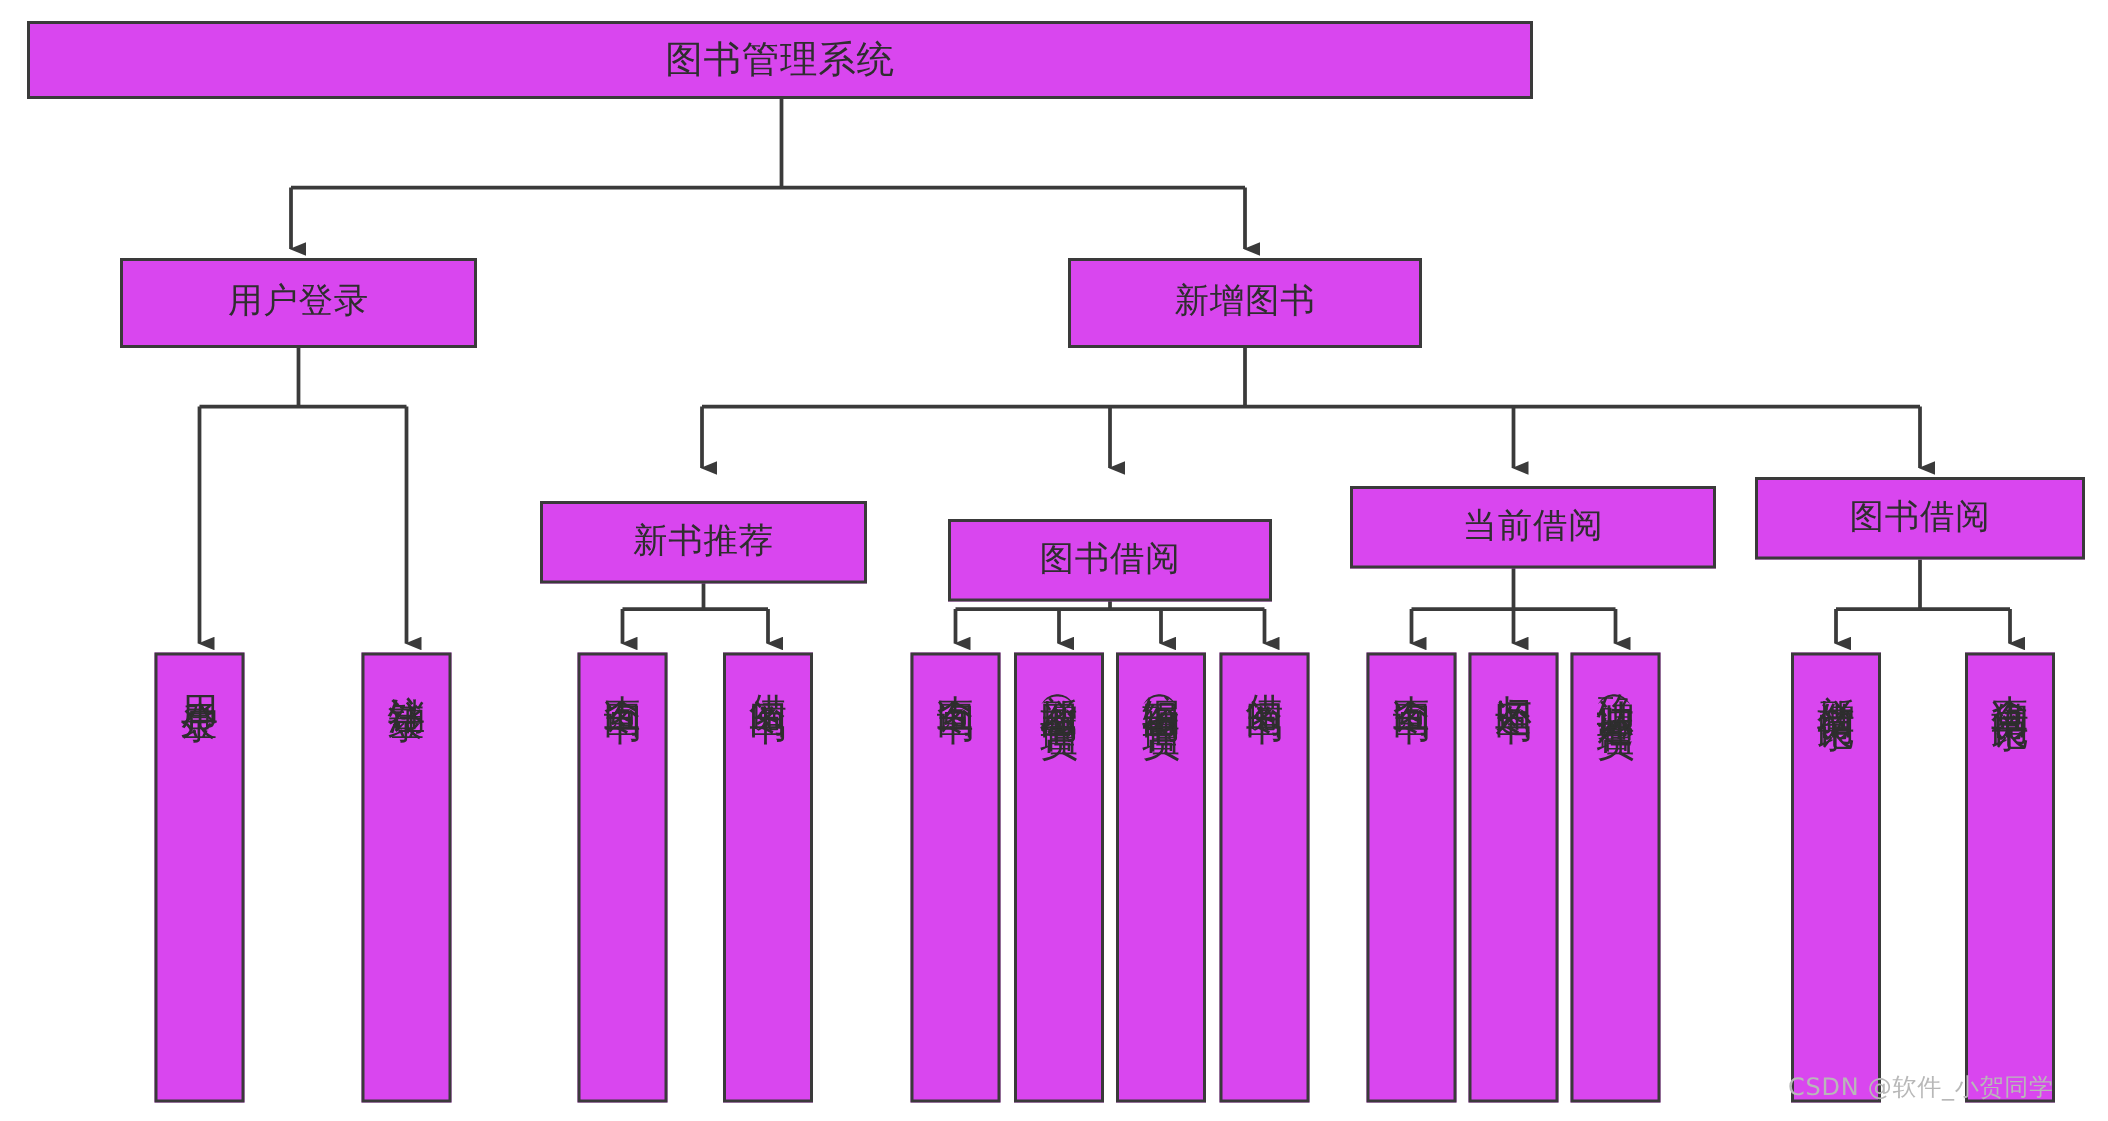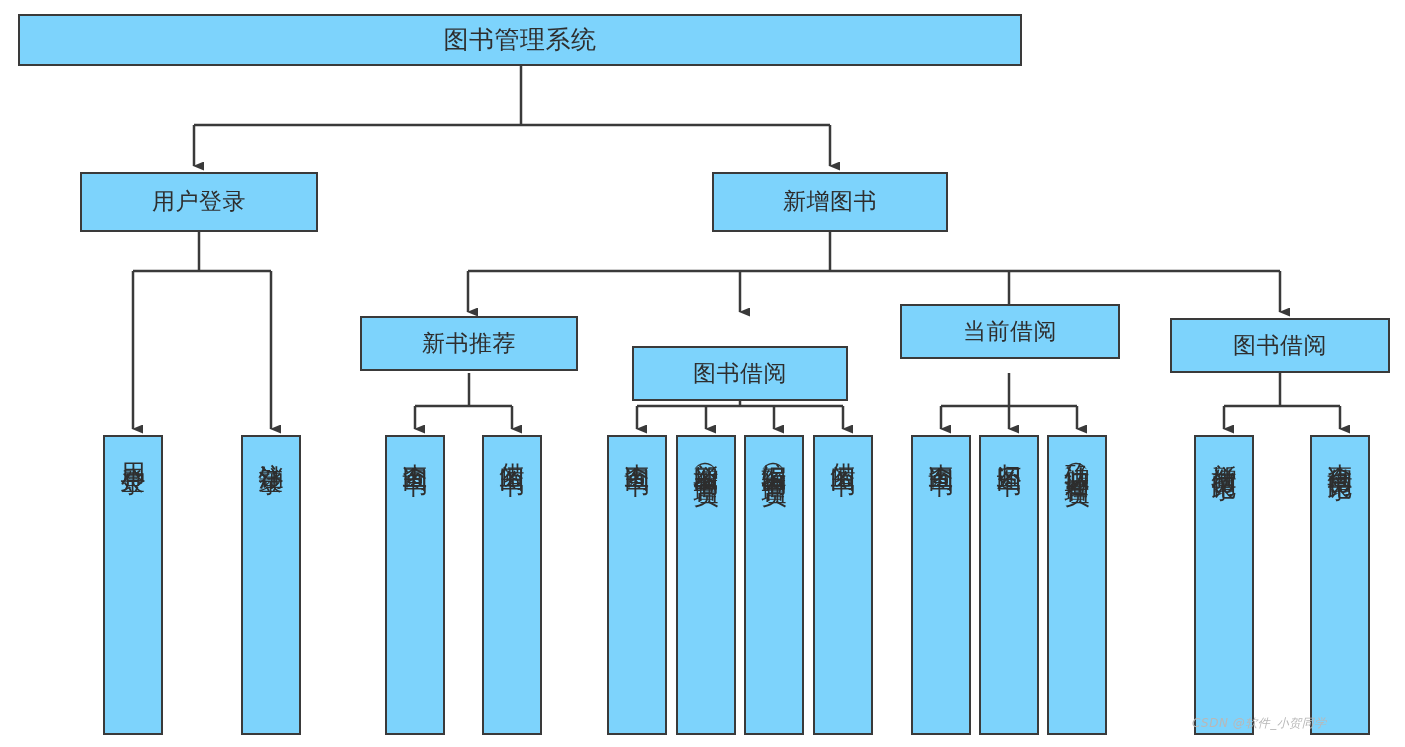--- a/index.html
+++ b/index.html
@@ -23,21 +23,21 @@
   svg#connector-layer {
     position: absolute;
     left: 0; top: 0;
     width: 1405px;
     height: 747px;
     pointer-events: none;
   }
   .node-box {
     position: absolute;
     box-sizing: border-box;
-    background: #7dd3fc;
+    background: #d946ef;
     border: 2px solid #3a3a3a;
     display: flex;
     align-items: center;
     justify-content: center;
     overflow: hidden;
   }
   .node-label {
     color: #2e2e2e;
     line-height: 1.18;
     text-align: center;
@@ -58,24 +58,23 @@
     font-size: 25px;
     letter-spacing: 3px;
     line-height: 1;
   }
   #root-title .node-label {
     font-size: 25px;
   }
   .watermark {
     position: absolute;
     color: #b8b8b8;
-    font-size: 12px;
+    font-size: 16px;
     white-space: nowrap;
     letter-spacing: 0.5px;
-    font-style: italic;
   }
 </style>
 </head>
 <body>
 
 <div id="diagram-root">
 
   <svg id="connector-layer" viewBox="0 0 1405 747">
     <defs>
       <marker id="arrowhead" markerWidth="9" markerHeight="11" refX="4.5" refY="10" orient="auto" markerUnits="userSpaceOnUse">
@@ -131,27 +130,27 @@
     <span class="node-label">图书管理系统</span>
   </div>
 
   <div class="node-box horizontal" style="left:80px; top:172px; width:238px; height:60px;">
     <span class="node-label">用户登录</span>
   </div>
   <div class="node-box horizontal" style="left:712px; top:172px; width:236px; height:60px;">
     <span class="node-label">新增图书</span>
   </div>
 
-  <div class="node-box horizontal" style="left:360px; top:316px; width:218px; height:55px;">
+  <div class="node-box horizontal" style="left:360px; top:334px; width:218px; height:55px;">
     <span class="node-label">新书推荐</span>
   </div>
   <div class="node-box horizontal" style="left:632px; top:318px; width:216px; height:55px;margin-top:28px;">
     <span class="node-label">图书借阅</span>
   </div>
-  <div class="node-box horizontal" style="left:900px; top:304px; width:220px; height:55px;">
+  <div class="node-box horizontal" style="left:900px; top:324px; width:244px; height:55px;">
     <span class="node-label">当前借阅</span>
   </div>
   <div class="node-box horizontal" style="left:1170px; top:318px; width:220px; height:55px;">
     <span class="node-label">图书借阅</span>
   </div>
 
   <div class="node-box vertical" style="left:103px; top:435px; width:60px; height:300px;">
     <span class="node-label">用户登录</span>
   </div>
   <div class="node-box vertical" style="left:241px; top:435px; width:60px; height:300px;">

